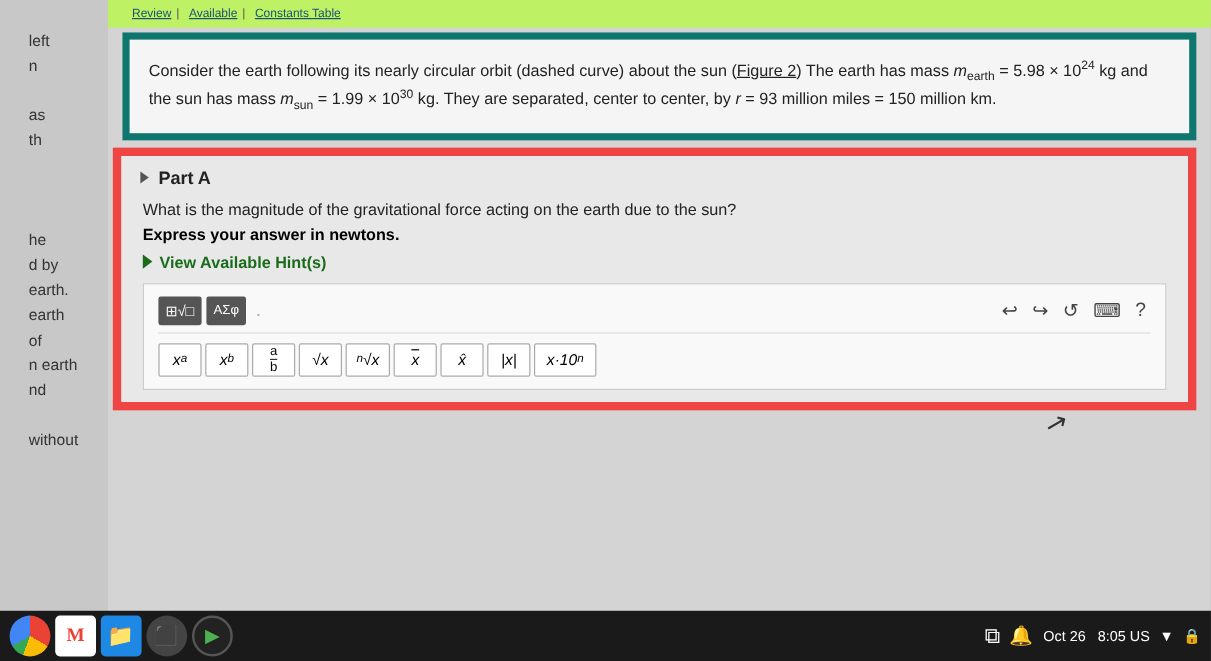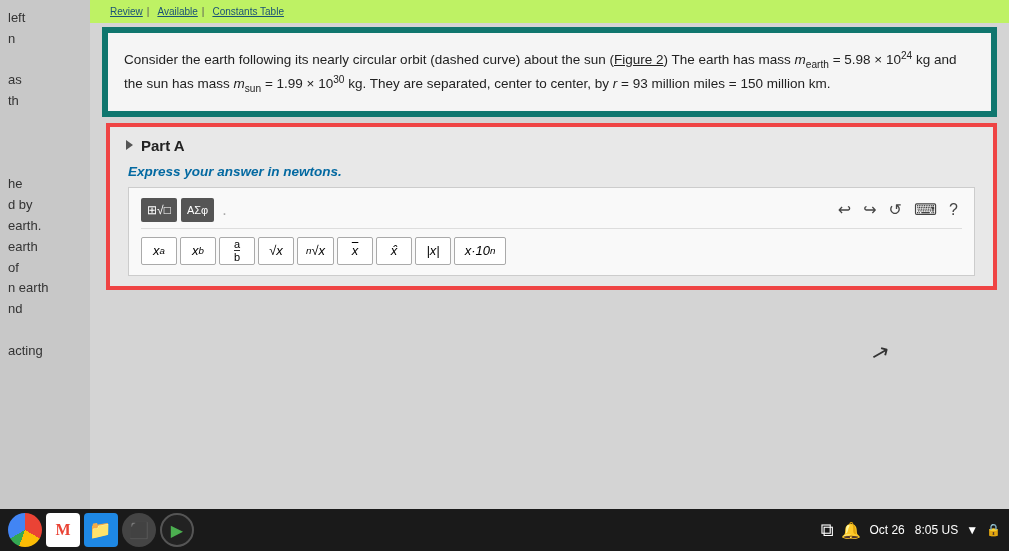--- a/index.html
+++ b/index.html
@@ -20,21 +20,21 @@
       right: 0;
       bottom: 42px;
       background: #d0d0d0;
       display: flex;
     }
 
     
     .left-sidebar {
       width: 90px;
       background: #c8c8c8;
-      padding: 8px;
+      padding: 24px;
       font-size: 13px;
       color: #333;
       line-height: 1.6;
     }
 
     
     .right-content {
       flex: 1;
       background: #d4d4d4;
       padding: 0;
@@ -69,23 +69,23 @@
       padding: 14px 16px;
       border: 6px solid #0f766e;
       font-size: 13.5px;
       color: #222;
       line-height: 1.55;
     }
 
     
     .part-section {
       background: #e8e8e8;
-      margin: 6px 12px 0 16px;
+      margin: 6px 12px 0 4px;
       padding: 10px 16px;
-      border: 4px solid #ef4444;
+      border: 7px solid #ef4444;
     }
 
     .part-header {
       display: flex;
       align-items: center;
       gap: 8px;
       margin-bottom: 10px;
     }
 
     .triangle-icon {
@@ -106,24 +106,23 @@
     .question-text {
       font-size: 13.5px;
       color: #222;
       margin-bottom: 6px;
       margin-left: 2px;
     }
 
     .express-text {
       font-size: 13.5px;
       font-weight: bold;
-      color: #0369a1;
+      color: #000000;
       margin-bottom: 8px;
       margin-left: 2px;
-      font-style: italic;
     }
 
     .hint-link {
       display: flex;
       align-items: center;
       gap: 6px;
       color: #1a6b1a;
       font-size: 13.5px;
       font-weight: bold;
       cursor: pointer;
@@ -311,21 +310,21 @@
     <div>&nbsp;</div>
     <div>&nbsp;</div>
     <div>he</div>
     <div>d by</div>
     <div>earth.</div>
     <div>earth</div>
     <div>of</div>
     <div>n earth</div>
     <div>nd</div>
     <div>&nbsp;</div>
-    <div>acting</div>
+    <div>without</div>
   </div>
 
   <div class="right-content">
 
     <div class="top-bar">
       <a>Review</a>
       <span>|</span>
       <a>Available</a>
       <span>|</span>
       <a>Constants Table</a>
@@ -339,22 +338,27 @@
       </span>
     </div>
 
     <div class="part-section">
 
       <div class="part-header">
         <div class="triangle-icon"></div>
         <span class="part-title">Part A</span>
       </div>
 
+      <p class="question-text">What is the magnitude of the gravitational force acting on the earth due to the sun?</p>
       <p class="express-text">Express your answer in newtons.</p>
 
+      <div class="hint-link">
+        <div class="hint-triangle"></div>
+        <span>View Available Hint(s)</span>
+      </div>
 
       <div class="answer-box">
 
         <div class="toolbar-row">
           <button class="toolbar-btn">⊞√□</button>
           <button class="toolbar-btn greek">AΣφ</button>
           <span class="toolbar-separator">.</span>
           <span style="flex:1"></span>
           <span class="toolbar-icon">↩</span>
           <span class="toolbar-icon">↪</span>

